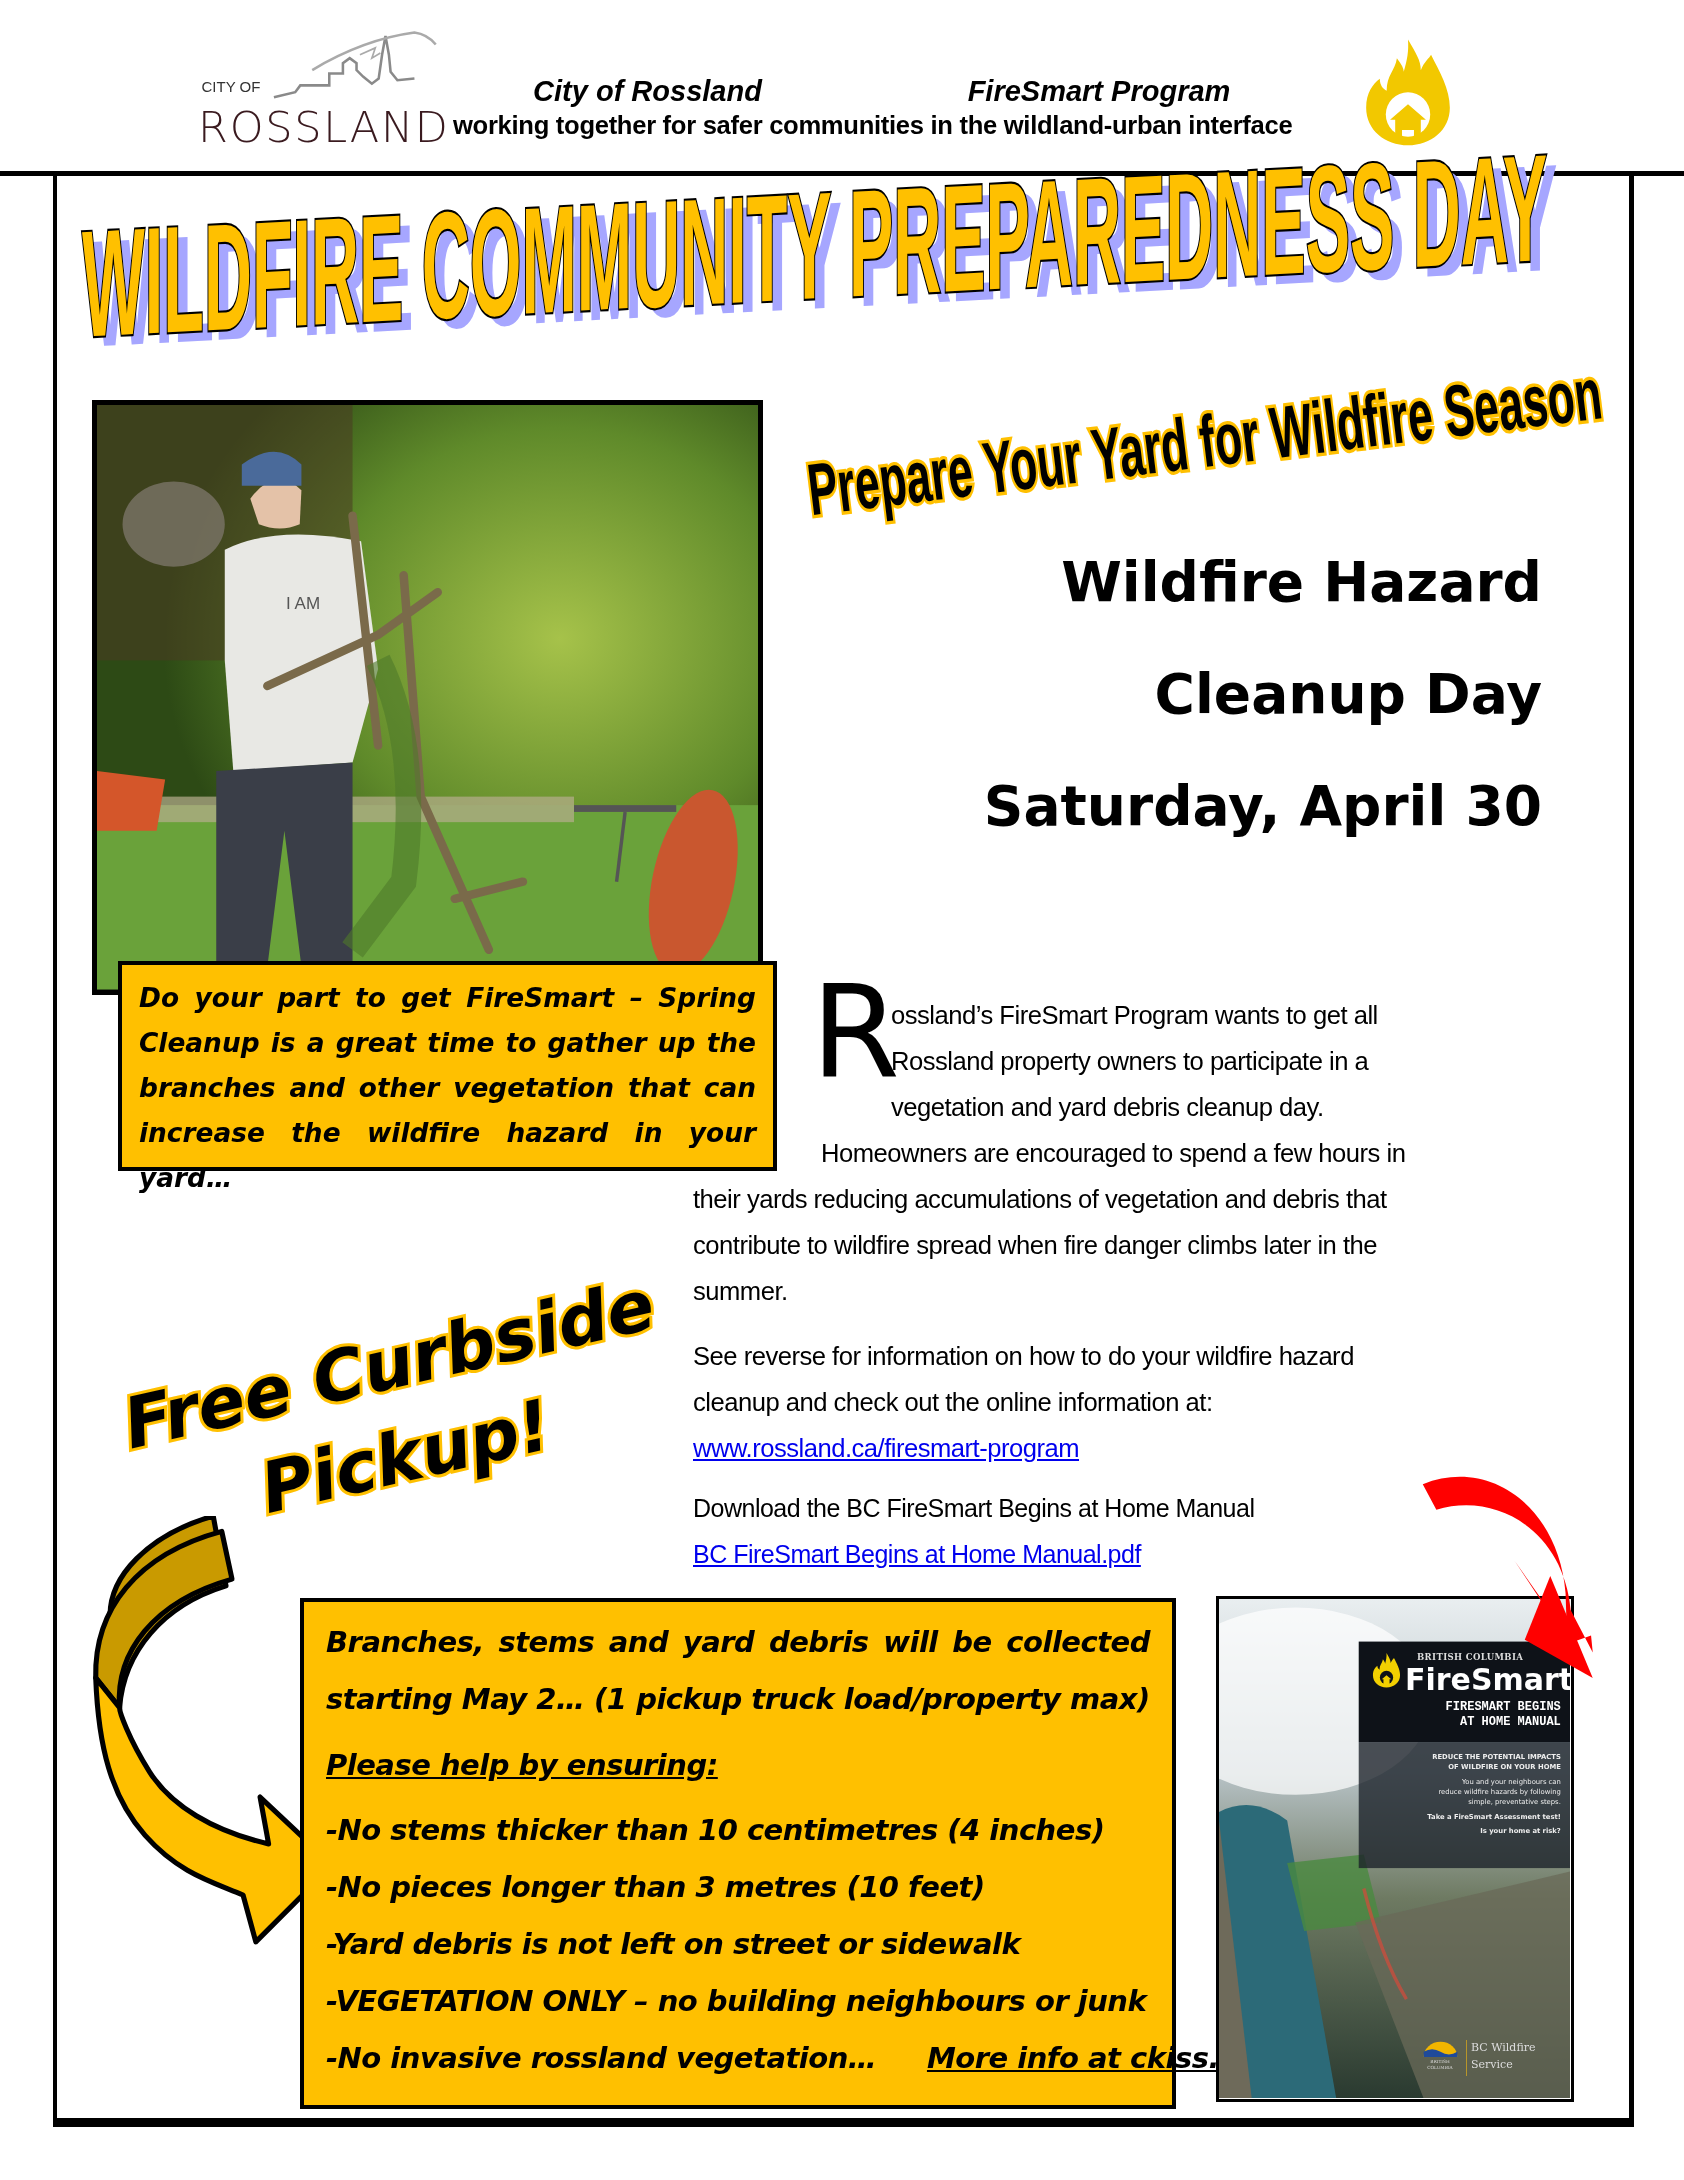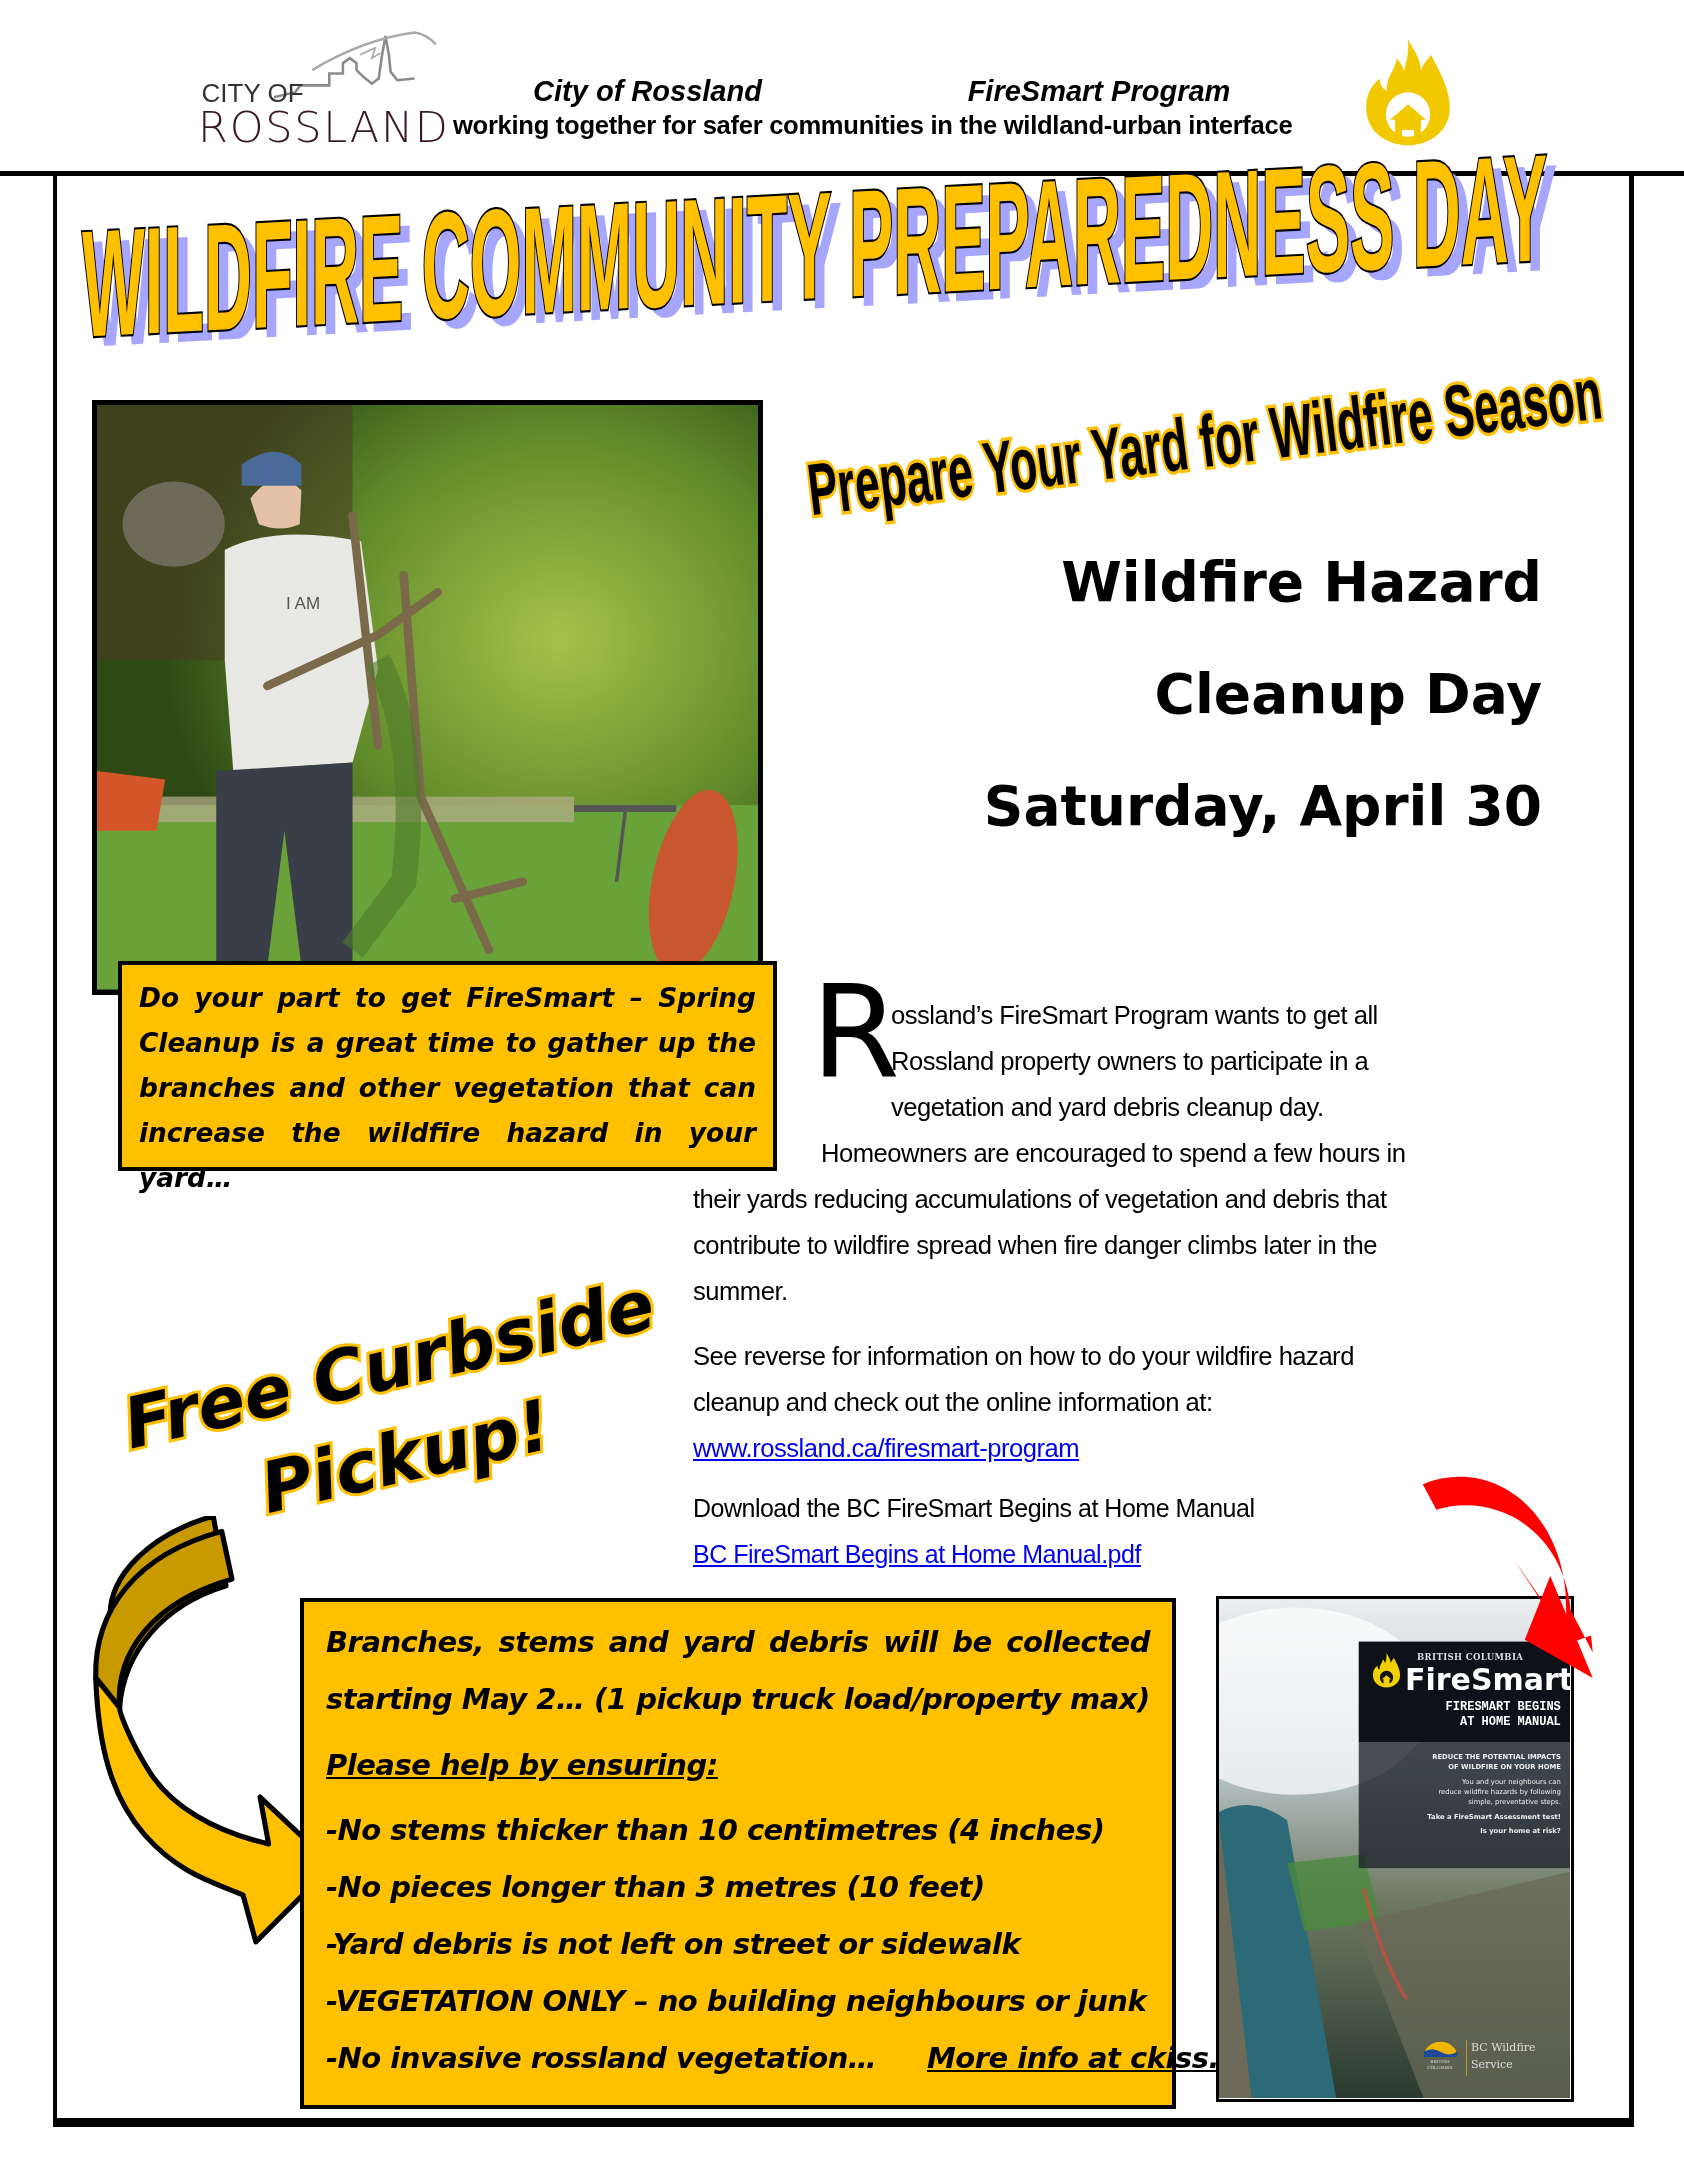--- a/index.html
+++ b/index.html
@@ -1,21 +1,21 @@
 <!DOCTYPE html>
 <html style="font-size:13.6px"><head>
 <meta charset="utf-8">
 <style>
   html, body { margin:0; padding:0; background:#ffffff; }
   body { width:1685px; height:2181px; position:relative; overflow:hidden; font-family:"Liberation Sans", sans-serif; color:#000; }
   .abs { position:absolute; }
 
   
   .logo-rossland { left:193px; top:29px; width:247px; height:119px; }
-  .logo-rossland .city-of { position:absolute; left:8.5px; top:49px; font-size:26px; letter-spacing:0px; color:#333; font-family:"Liberation Sans", sans-serif; }
+  .logo-rossland .city-of { position:absolute; left:8.5px; top:49px; font-size:15px; letter-spacing:0px; color:#333; font-family:"Liberation Sans", sans-serif; }
   .logo-rossland .rossland { position:absolute; left:5.1px; top:73px; font-size:43px; letter-spacing:1.7px; color:#3a1a1f; font-family:"DejaVu Sans", sans-serif; font-weight:300; }
   .hdr-col { font-weight:bold; font-style:italic; font-size:29px; text-align:center; }
   .hdr-sub { font-weight:bold; font-size:25.6px; letter-spacing:-0.3px; }
   .header-rule { left:0; top:171px; width:1685px; height:5.1px; background:#000; }
 
   .frame { left:53px; top:173px; width:1581px; height:1951px; border:4.3px solid #000; border-top:none; box-sizing:border-box; }
   .frame-right-edge { left:1629px; top:173px; width:5.1px; height:1952px; background:#000; }
   .frame-bottom-shadow { left:53px; top:2118px; width:1581px; height:8.5px; background:#000; }
 
   

